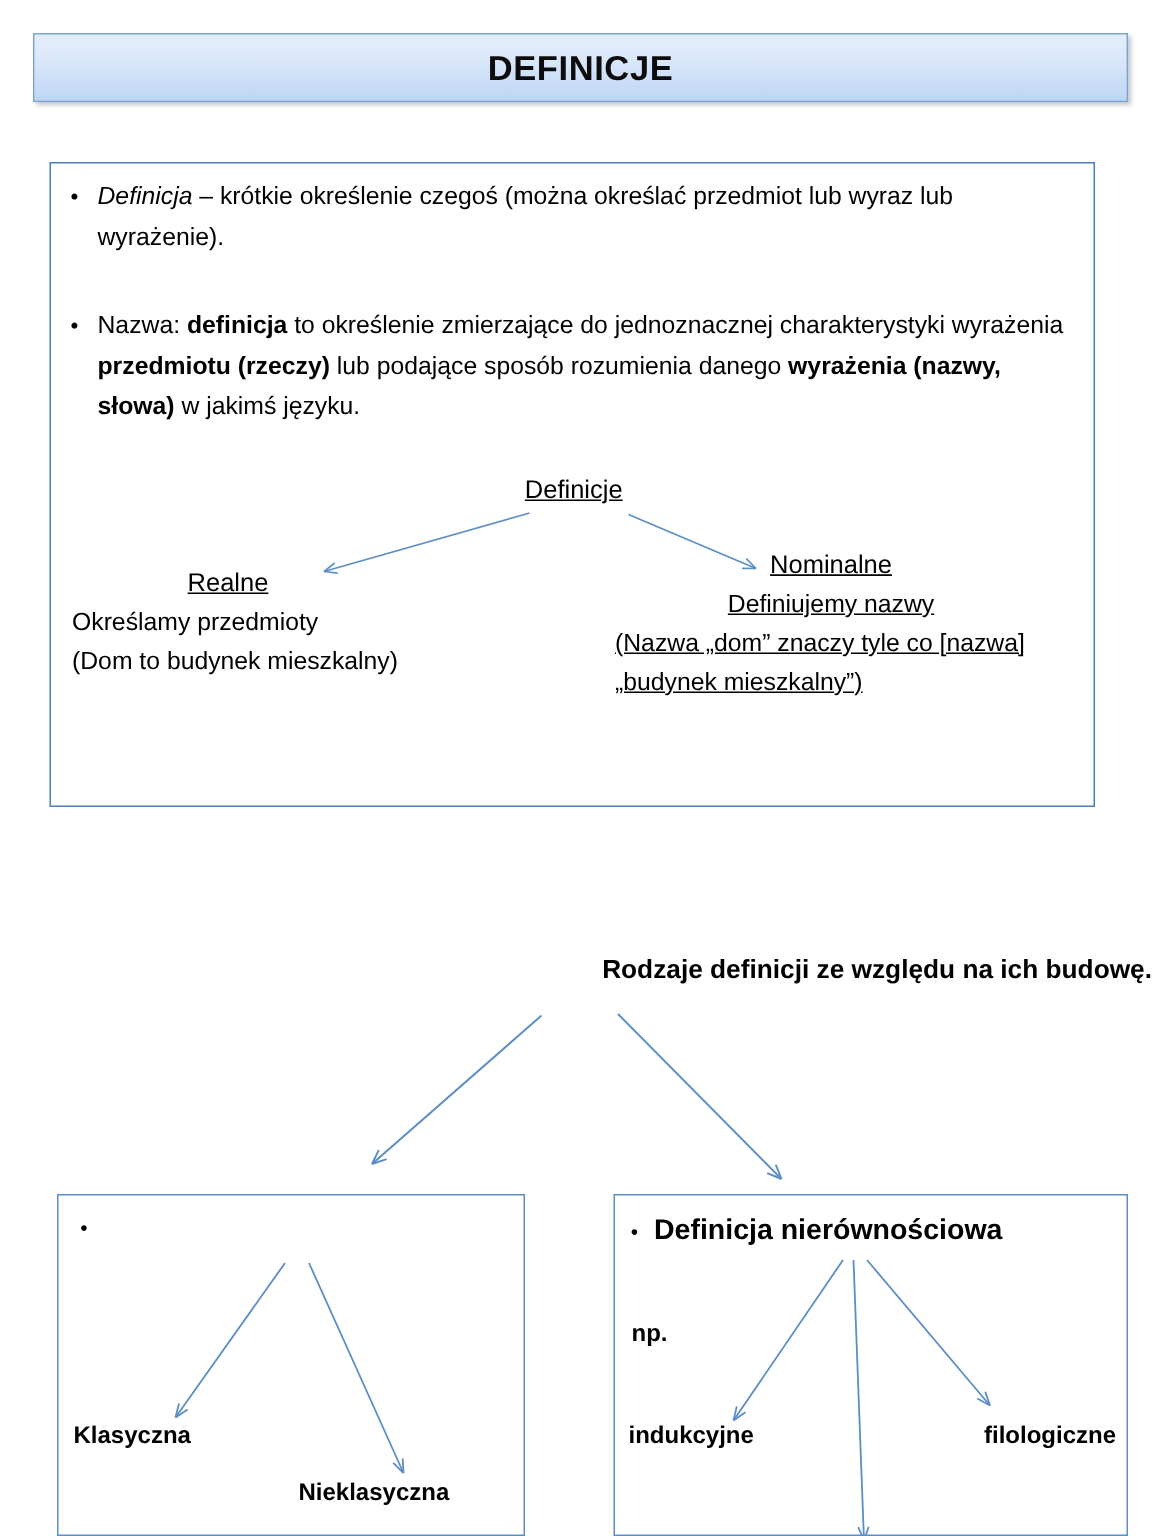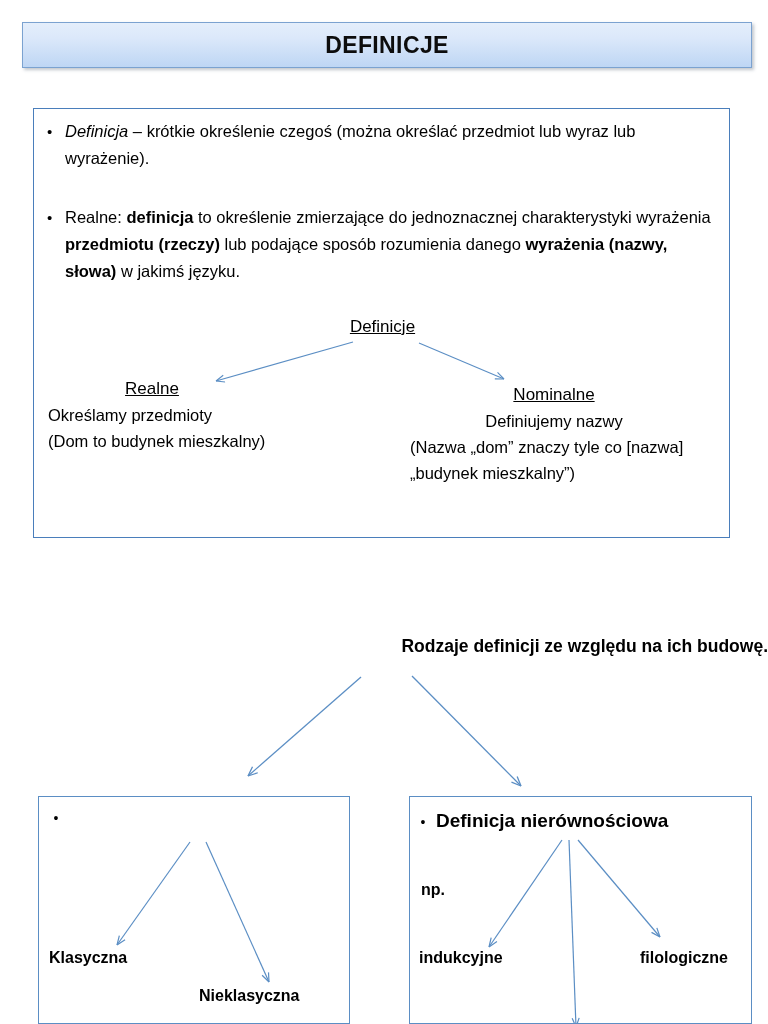--- a/index.html
+++ b/index.html
@@ -88,23 +88,24 @@
   #branch-realne {
     position: absolute;
     left: 8px;
     top: 270px;
     width: 330px;
     text-align: left;
   }
   #branch-nominalne {
     position: absolute;
     left: 350px;
-    top: 276px;
+    top: 258px;
     width: 340px;
     text-align: center;
+    text-decoration: underline;
   }
   .branch-title {
     font-size: 17px;
     text-decoration: underline;
     display: block;
     margin-bottom: 3px;
   }
   #branch-realne .branch-title { text-align: center; width: 220px; }
   .branch-line {
     font-size: 16.5px;
@@ -170,39 +171,39 @@
     font-size: 16px;
     font-weight: bold;
     white-space: nowrap;
   }
   
   #leaf-klasyczna   { left: 10px;  top: 152px; }
   #leaf-nieklasyczna{ left: 160px; top: 190px; }
   
   #leaf-np          { left: 11px;  top: 84px; }
   #leaf-indukcyjne  { left: 9px;   top: 152px; }
-  #leaf-filologiczne{ left: 230px; top: 152px; }
+  #leaf-filologiczne{ left: 246px; top: 152px; }
 </style>
 </head>
 <body>
 
 <div id="title-banner">
   <span class="title-text">DEFINICJE</span>
 </div>
 
 <div id="definition-panel">
 
   <div class="bullet-row" id="bullet-1">
     <span class="bullet-dot">•</span>
     <span class="bullet-body"><span class="em-italic">Definicja</span><span> – krótkie określenie czegoś (można określać przedmiot lub wyraz lub wyrażenie).</span></span>
   </div>
 
   <div class="bullet-row" id="bullet-2">
     <span class="bullet-dot">•</span>
-    <span class="bullet-body"><span>Realne: </span><span class="em-bold">definicja</span><span> to określenie zmierzające do jednoznacznej charakterystyki wyrażenia </span><span class="em-bold">przedmiotu (rzeczy)</span><span> lub podające sposób rozumienia danego </span><span class="em-bold">wyrażenia (nazwy, słowa)</span><span> w jakimś języku.</span></span>
+    <span class="bullet-body"><span>Nazwa: </span><span class="em-bold">definicja</span><span> to określenie zmierzające do jednoznacznej charakterystyki wyrażenia </span><span class="em-bold">przedmiotu (rzeczy)</span><span> lub podające sposób rozumienia danego </span><span class="em-bold">wyrażenia (nazwy, słowa)</span><span> w jakimś języku.</span></span>
   </div>
 
   <div id="tree-root-label">Definicje</div>
 
   <svg class="overlay" width="697" height="430">
     <defs>
       <marker id="ah-thin" markerWidth="11" markerHeight="11" refX="9" refY="5.5" orient="auto" markerUnits="userSpaceOnUse">
         <path d="M9,5.5 L0.5,2 M9,5.5 L0.5,9" fill="none" stroke="#5b8ec4" stroke-width="1.1"></path>
       </marker>
     </defs>

